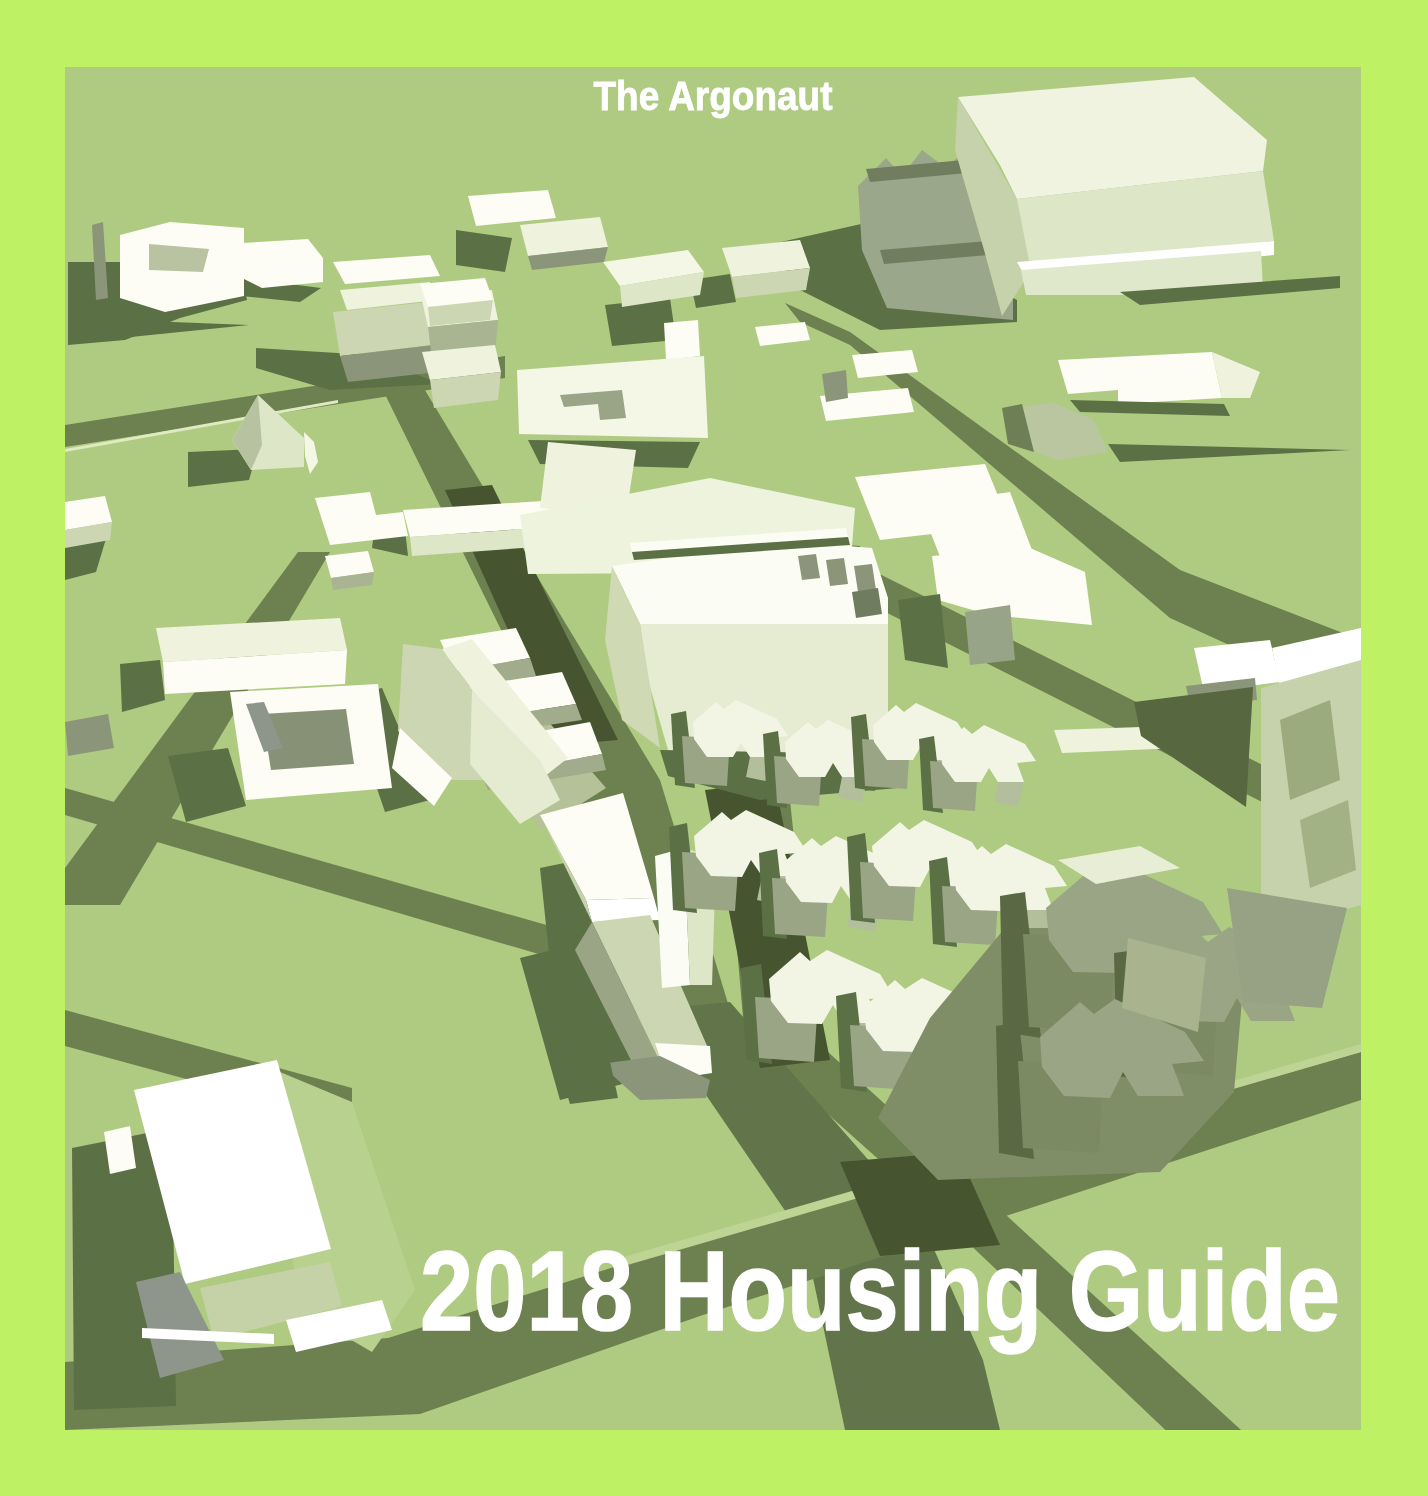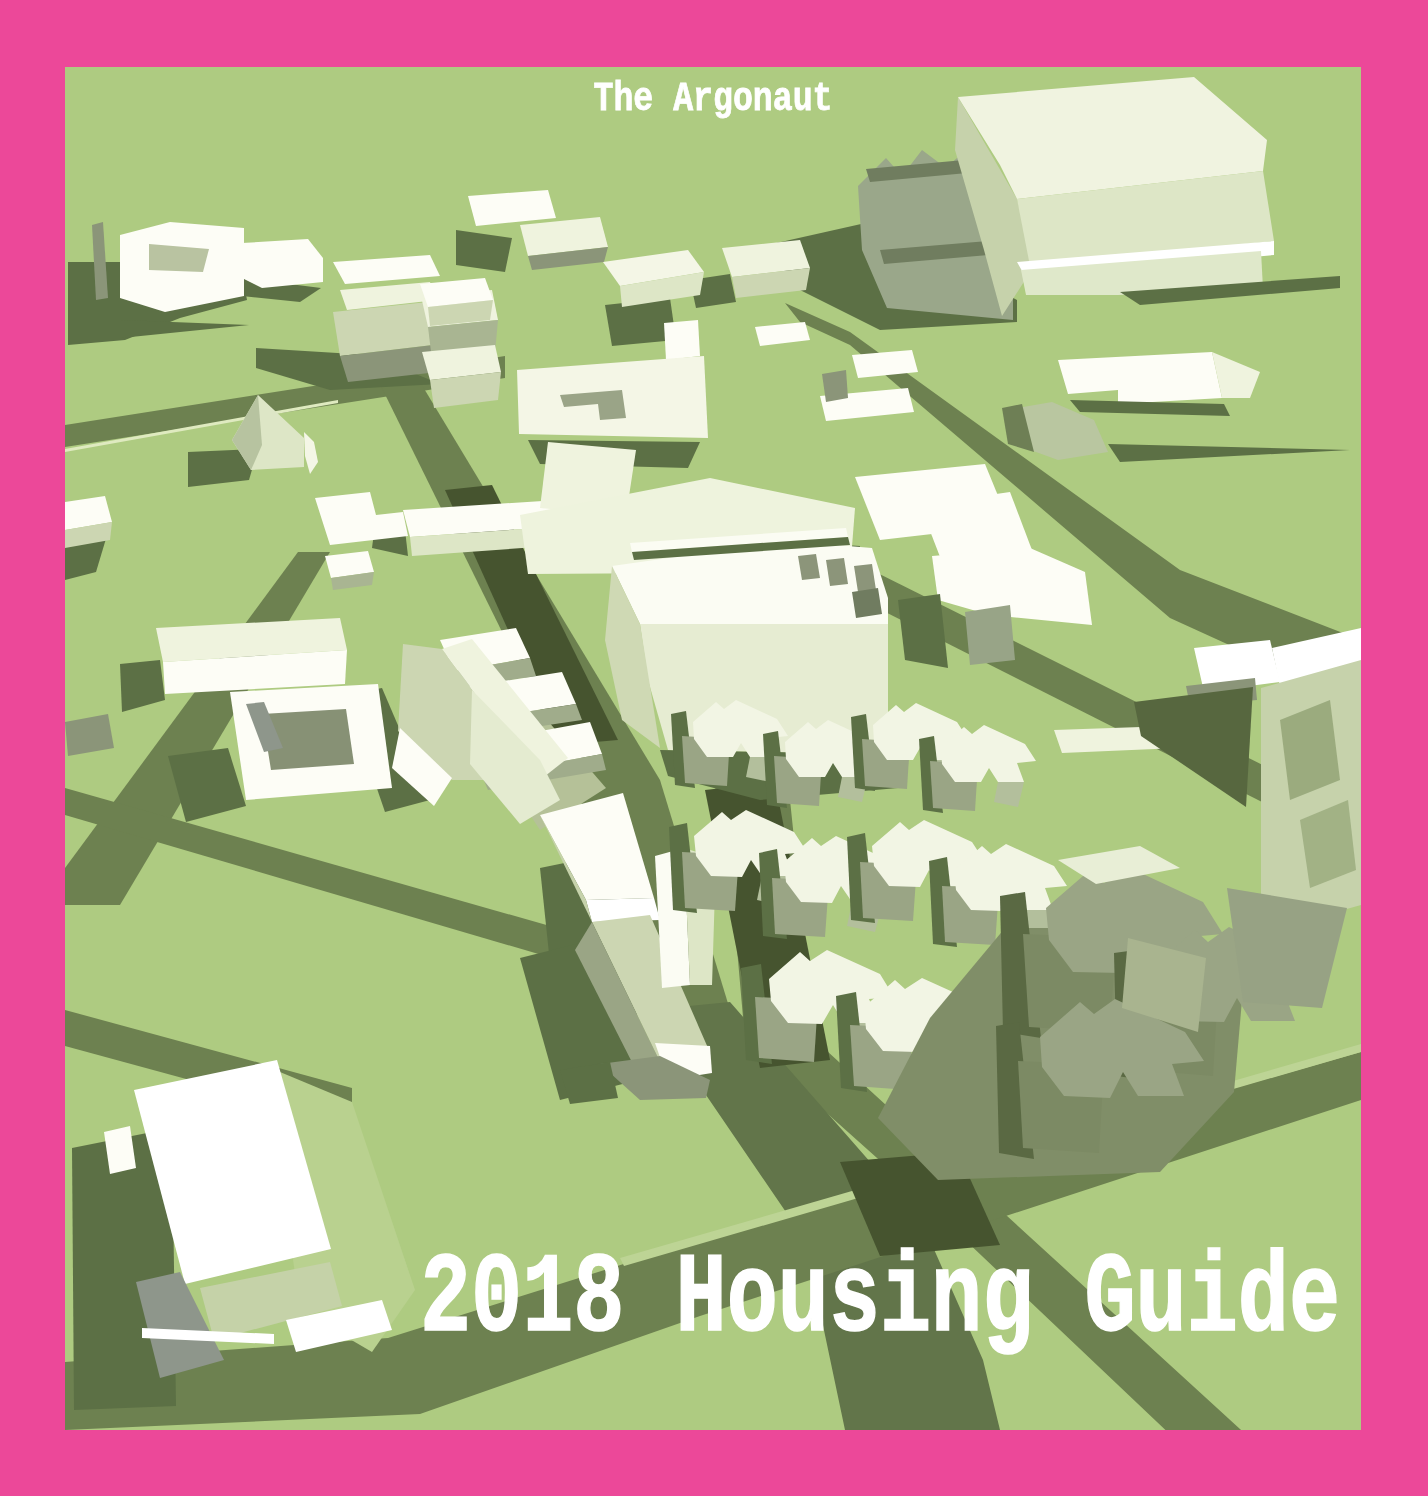--- a/index.html
+++ b/index.html
@@ -1,16 +1,16 @@
 <!DOCTYPE html>
 <html><head>
 <meta charset="utf-8">
 <style>
 html,body{margin:0;padding:0;background:#ffffff;}
-#page{position:relative;width:1428px;height:1496px;background:#ec4899;overflow:hidden;font-family:Liberation Mono, monospace;}
+#page{position:relative;width:1428px;height:1496px;background:#bef264;overflow:hidden;font-family:Liberation Sans, sans-serif;}
 svg{position:absolute;left:0;top:0;}
 </style>
 </head>
 <body>
 <div id="page">
 <svg width="1428" height="1496" viewBox="0 0 1428 1496">
 <defs>
 <clipPath id="field">
           <rect x="65" y="67" width="1296" height="1363"></rect>
         </clipPath>

